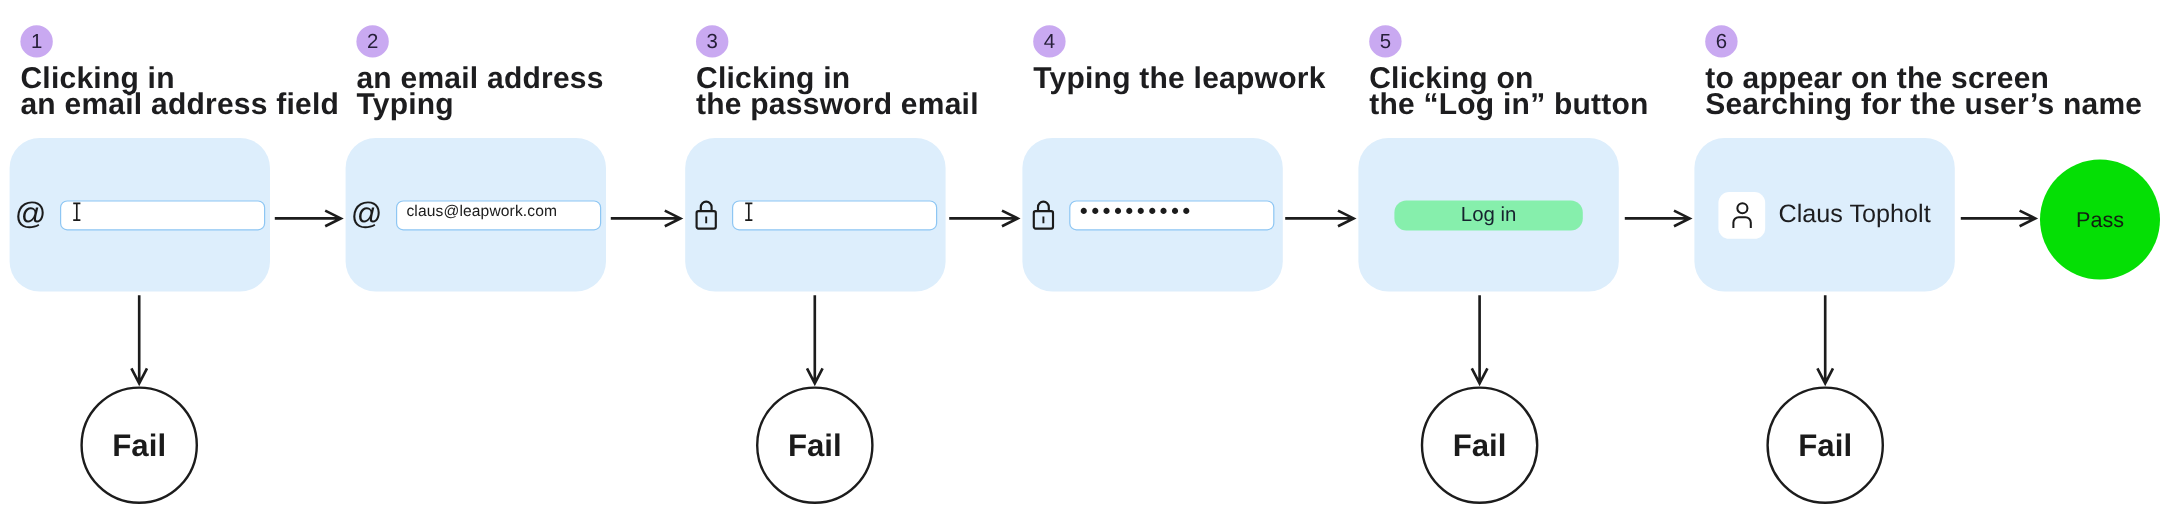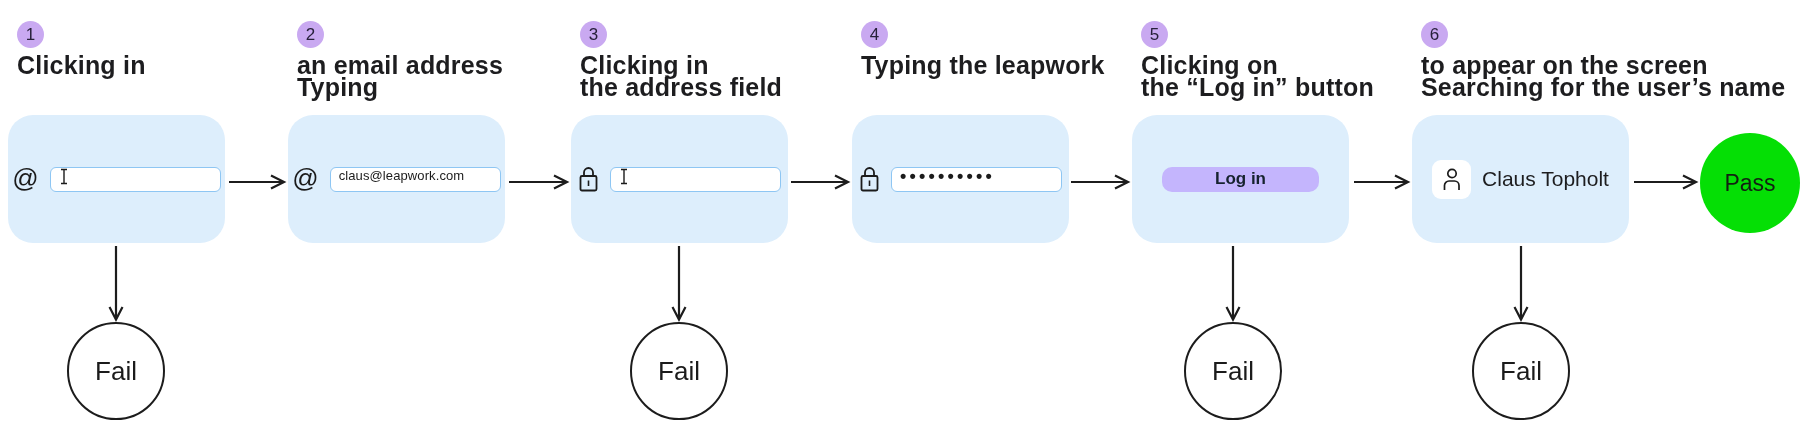--- a/index.html
+++ b/index.html
@@ -28,55 +28,56 @@
     width:171px; height:25px; background:#ffffff;
     border:1.5px solid #8ec6f3; border-radius:6px;
     display:flex; align-items:flex-start; padding:0 8px; overflow:hidden;
   }
   .field .caret { flex:0 0 auto; }
   .val { color:#1b1b1b; white-space:nowrap; }
   .val.email { font-size:13px; letter-spacing:.1px; }
   .val.dots { font-size:18px; font-weight:700; letter-spacing:3.2px; transform:translateY(-2px); }
 
   .login-btn {
-    width:157px; height:25px; background:#c4b5fd; border-radius:10px;
+    width:157px; height:25px; background:#86efac; border-radius:10px;
     display:flex; align-items:center; justify-content:center;
-    font-size:17px; font-weight:700; color:#16222e; cursor:pointer;
+    font-size:17px; font-weight:400; color:#16222e; cursor:pointer;
   }
 
   .user-tile {
     width:39px; height:39px; background:#ffffff; border-radius:9px;
     display:flex; align-items:center; justify-content:center;
   }
   .user-name { font-size:21px; font-weight:500; color:#1d1d1f; white-space:nowrap; }
 
   .fail-node {
     position:absolute; top:322px; width:98px; height:98px;
     background:#ffffff; border:2.5px solid #1c1c1c; border-radius:50%;
     display:flex; align-items:center; justify-content:center;
-    font-size:26px; font-weight:400; color:#1b1b1b;
+    font-size:26px; font-weight:700; color:#1b1b1b;
   }
   .pass-node {
     position:absolute; left:1700px; top:133px; width:100px; height:100px;
     background:#05df05; border-radius:50%;
     display:flex; align-items:center; justify-content:center;
-    font-size:23px; font-weight:500; color:#122012;
+    font-size:18px; font-weight:500; color:#122012;
   }
 
   .arrows { position:absolute; left:0; top:0; pointer-events:none; }
 </style>
 </head>
 <body>
 
 <div class="canvas">
 
   <div class="step" style="left:8px">
     <div class="badge">1</div>
     <div class="title">
       <span class="line">Clicking in</span>
+      <span class="line">an email address field</span>
     </div>
     <div class="card">
       <span class="at-glyph">@</span>
       <div class="field">
         <svg class="caret" width="10" height="17" viewBox="0 0 10 17">
           <path d="M2 1.5 H8 M5 1.5 V15.5 M2 15.5 H8" stroke="#1b1b1b" stroke-width="1.4" fill="none"></path>
         </svg>
       </div>
     </div>
   </div>
@@ -92,21 +93,21 @@
       <div class="field">
         <span class="val email">claus@leapwork.com</span>
       </div>
     </div>
   </div>
 
   <div class="step" style="left:571px">
     <div class="badge">3</div>
     <div class="title">
       <span class="line">Clicking in</span>
-      <span class="line">the address field</span>
+      <span class="line">the password email</span>
     </div>
     <div class="card">
       <svg class="icon-svg" width="21" height="27" viewBox="0 0 21 27">
         <path d="M6 10 V6.5 a4.5 4.5 0 0 1 9 0 V10" stroke="#1b1b1b" stroke-width="1.8" fill="none"></path>
         <rect x="2.5" y="10" width="16" height="14.5" rx="1.5" stroke="#1b1b1b" stroke-width="1.8" fill="none"></rect>
         <path d="M10.5 14.5 V20" stroke="#1b1b1b" stroke-width="1.6" fill="none"></path>
       </svg>
       <div class="field">
         <svg class="caret" width="10" height="17" viewBox="0 0 10 17">
           <path d="M2 1.5 H8 M5 1.5 V15.5 M2 15.5 H8" stroke="#1b1b1b" stroke-width="1.4" fill="none"></path>

